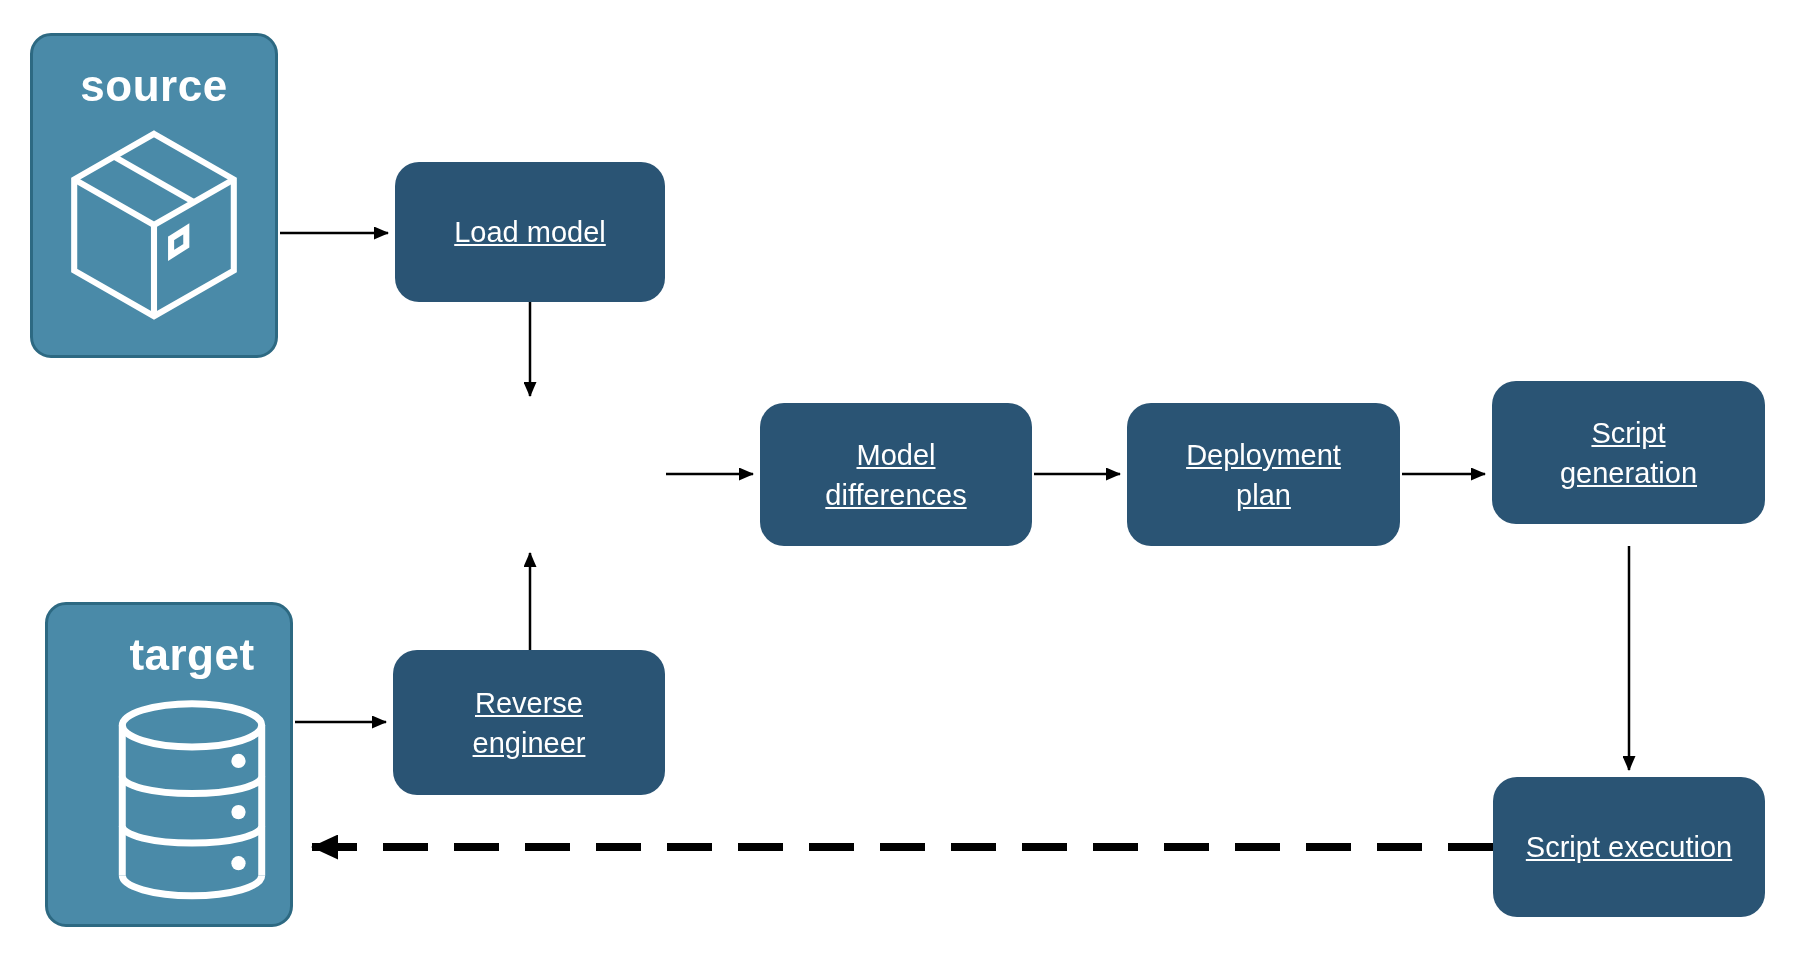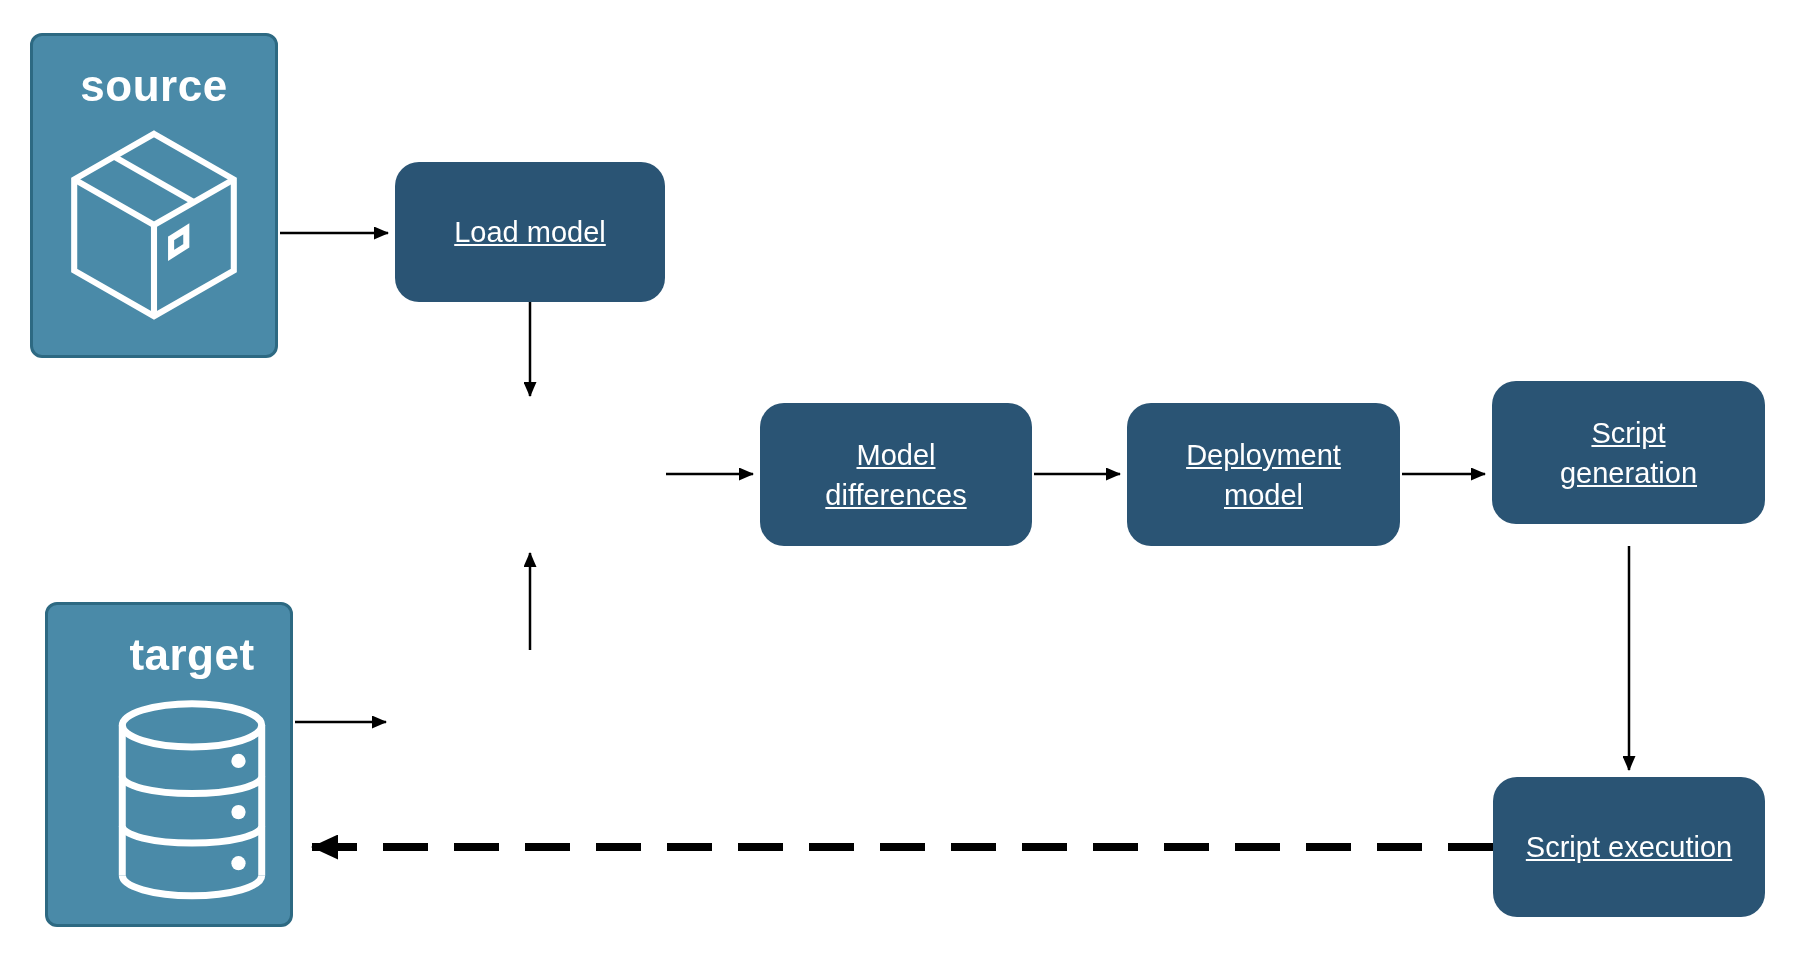--- a/index.html
+++ b/index.html
@@ -17,21 +17,21 @@
     background: var(--background, #ffffff);
     overflow: hidden;
   }
   
   .endpoint {
     position: absolute;
     width: 248px;
     height: 325px;
     background: var(--endpoint-fill, #4A8AA8);
     border: 3px solid var(--endpoint-border, #2D6982);
-    border-radius: 12px;
+    border-radius: 21px;
     display: flex;
     flex-direction: column;
     align-items: center;
     padding-top: 26px;
     gap: 20px;
   }
   .endpoint-label {
     color: #ffffff;
     font-size: 44px;
     font-weight: bold;
@@ -100,27 +100,30 @@
   <div class="node" style="left:395px; top:162px; width:270px; height:140px;">
     <span>Load model</span>
   </div>
 
 
   <div class="node" style="left:760px; top:403px; width:272px; height:143px;">
     <span>Model differences</span>
   </div>
 
   <div class="node" style="left:1127px; top:403px; width:273px; height:143px;">
-    <span>Deployment model</span>
+    <span>Deployment plan</span>
   </div>
 
   <div class="node" style="left:1492px; top:381px; width:273px; height:143px;">
     <span>Script generation</span>
   </div>
 
+  <div class="node" style="left:393px; top:650px; width:272px; height:145px;">
+    <span>Reverse engineer</span>
+  </div>
 
   <div class="node" style="left:1493px; top:777px; width:272px; height:140px;text-align:center;">
     <span>Script execution</span>
   </div>
 
   <svg id="arrow-layer" viewBox="0 0 1800 959">
     <defs>
       <marker id="arrow" markerUnits="userSpaceOnUse" markerWidth="15" markerHeight="13" refX="14" refY="6.5" orient="auto">
         <path d="M0,0 L15,6.5 L0,13 Z" fill="#000000"></path>
       </marker>

